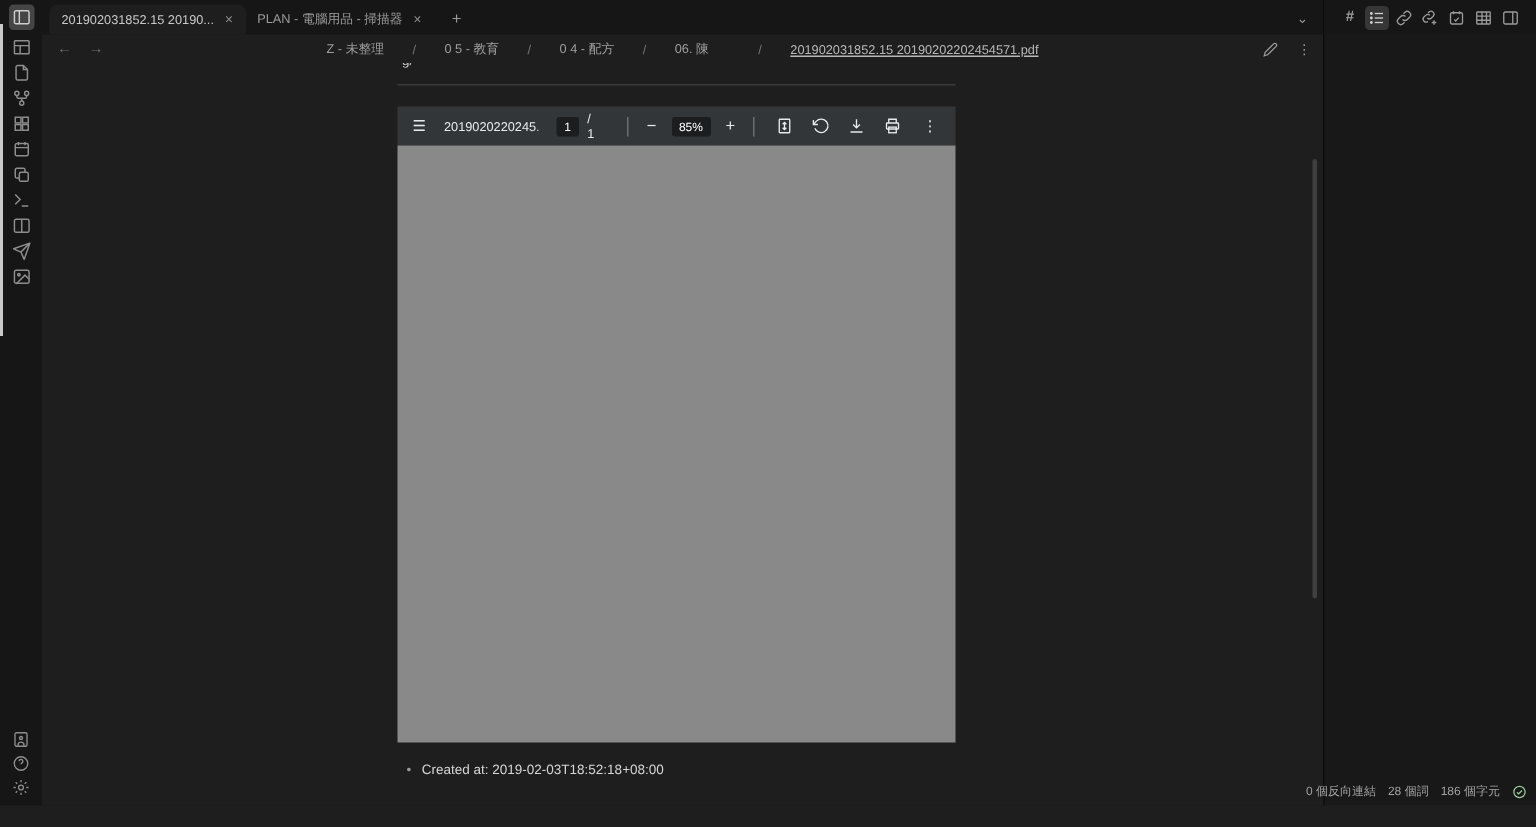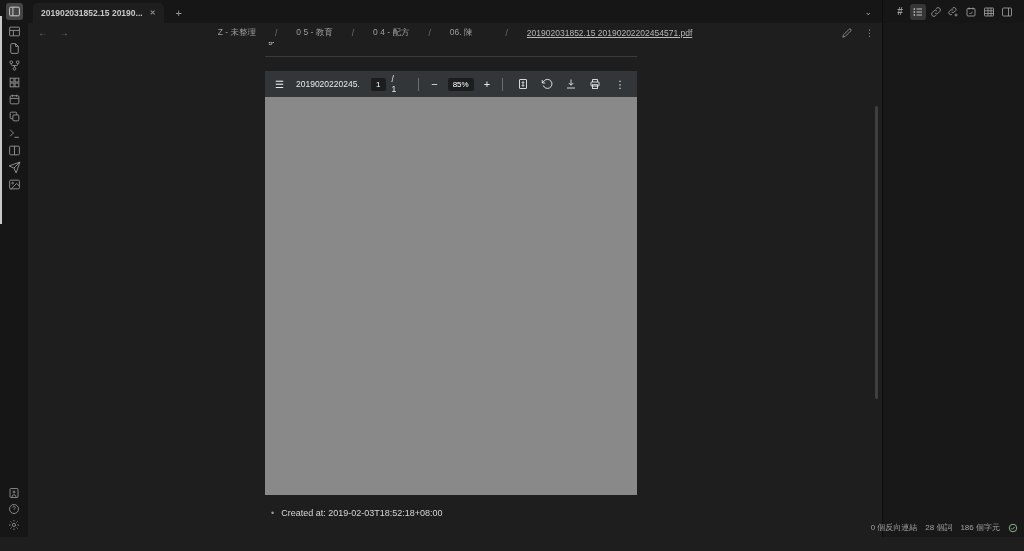--- a/index.html
+++ b/index.html
@@ -25,21 +25,21 @@
   .ricon.hl { background:#454545; border-radius:3px; margin-bottom:3px; }
   .ribbon-bottom { position:absolute; bottom:4px; left:0; width:28px; display:flex; flex-direction:column; align-items:center; }
   .ricon.sm { width:16px; height:16px; }
   .edge-line { position:absolute; left:0; top:16px; width:2px; height:208px; background:#c9c9c9; }
 
   
   .main-col { flex:1 1 auto; display:flex; flex-direction:column; background:#161616; min-width:0; }
   .tab-bar { height:23px; display:flex; align-items:flex-end; padding-left:5px; position:relative; }
   .tab { height:20px; display:flex; align-items:center; gap:7px; padding:0 8px;
     font-size:8.5px; color:#9a9a9a; border-radius:5px 5px 0 0; white-space:nowrap; }
-  .tab.active { background:#1e1e1e; color:#c8c8c8;font-weight:bold; }
+  .tab.active { background:#1e1e1e; color:#c8c8c8; }
   .tab-close { font-size:7px; color:#8a8a8a; }
   .new-tab { margin-left:12px; margin-bottom:4px; font-size:11px; color:#9a9a9a; line-height:1; }
   .tab-spacer { flex:1; }
   .tab-dropdown { margin-right:10px; margin-bottom:6px; font-size:9px; color:#9a9a9a; line-height:1; }
 
   .view-header { position:relative; height:19px; background:#1e1e1e; display:flex; align-items:center; }
   .nav-arrows { position:absolute; left:10px; display:flex; gap:11px; color:#6d6d6d; font-size:10px; line-height:1; }
   .breadcrumb { margin:0 auto; display:flex; align-items:center; gap:19px; font-size:8.5px; color:#9e9e9e; white-space:nowrap; }
   .crumb-sep { color:#737373; }
   .crumb-sep.wide { margin-left:14px; }
@@ -192,20 +192,24 @@
             </svg>
         </span>
       </div>
     </div>
 
     <div class="main-col">
 
       <div class="tab-bar">
         <div class="tab active">
           <span>201902031852.15 20190...</span>
+          <span class="tab-close">✕</span>
+        </div>
+        <div class="tab">
+          <span>PLAN - 電腦用品 - 掃描器</span>
           <span class="tab-close">✕</span>
         </div>
         <span class="new-tab">+</span>
         <span class="tab-spacer"></span>
         <span class="tab-dropdown">⌄</span>
       </div>
 
       <div class="view-header">
         <div class="nav-arrows">
           <span>←</span>

